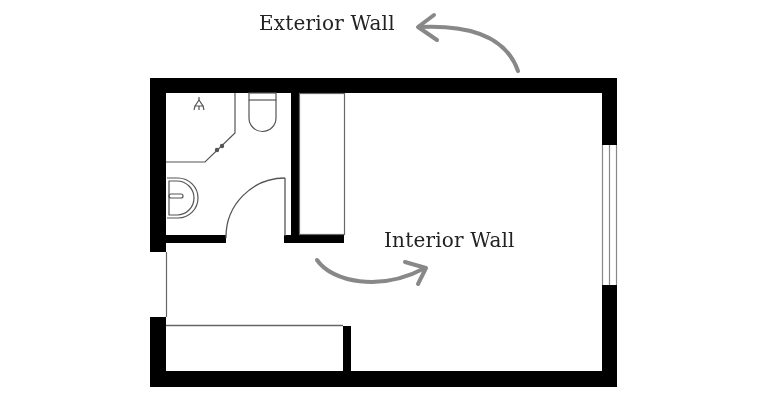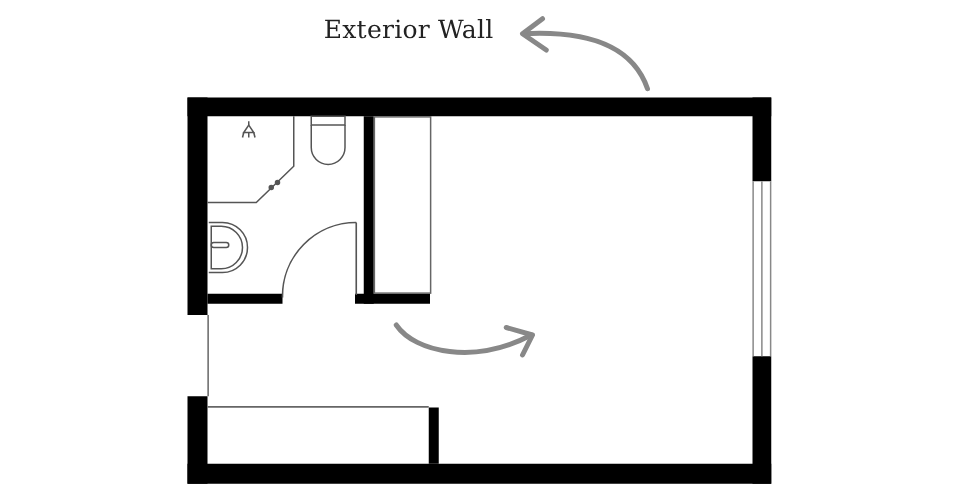--- a/index.html
+++ b/index.html
@@ -92,13 +92,14 @@
       <path d="M434,15 L418,27 L437,40"></path>
     </g>
 
     <g stroke="#888888" stroke-width="4" fill="none" stroke-linecap="round" stroke-linejoin="round">
       <path d="M317,260 C332,282 380,292 425,268"></path>
       <path d="M405,262 L426,268 L418,284"></path>
     </g>
   </svg>
 
   <div id="label-exterior" class="label">Exterior Wall</div>
+  <div id="label-interior" class="label">Interior Wall</div>
 </div>
 
 </body></html>

